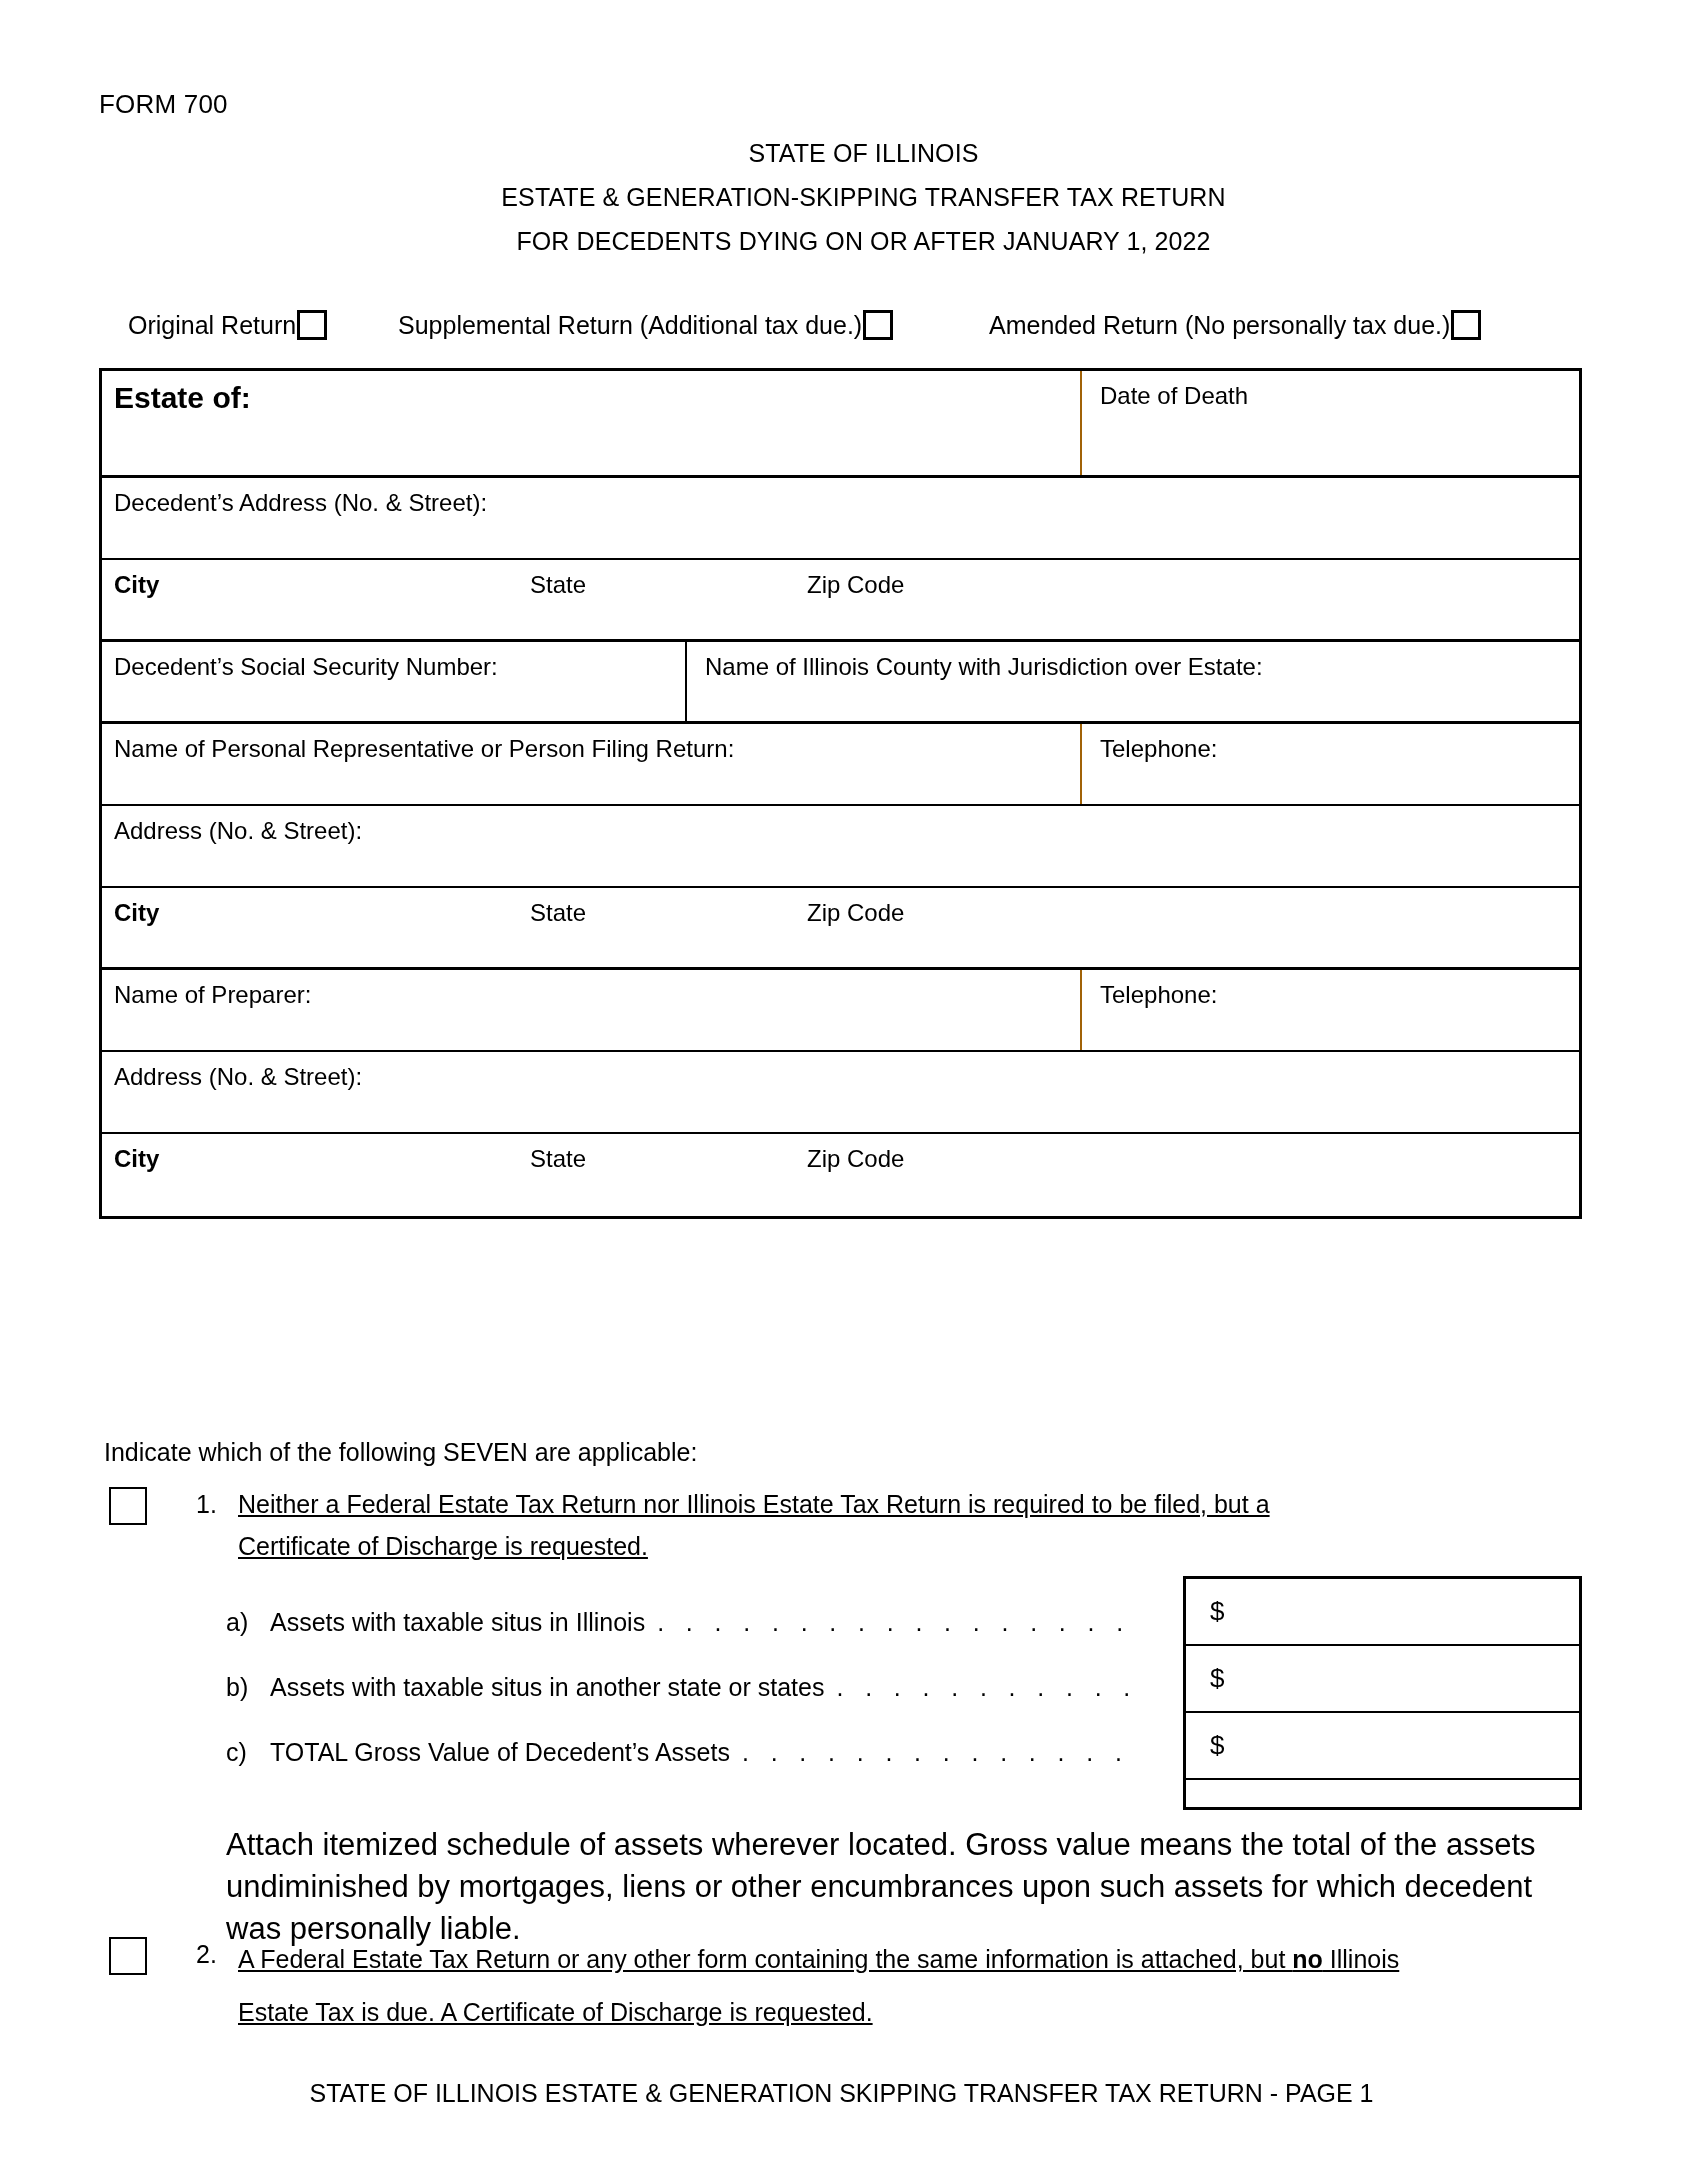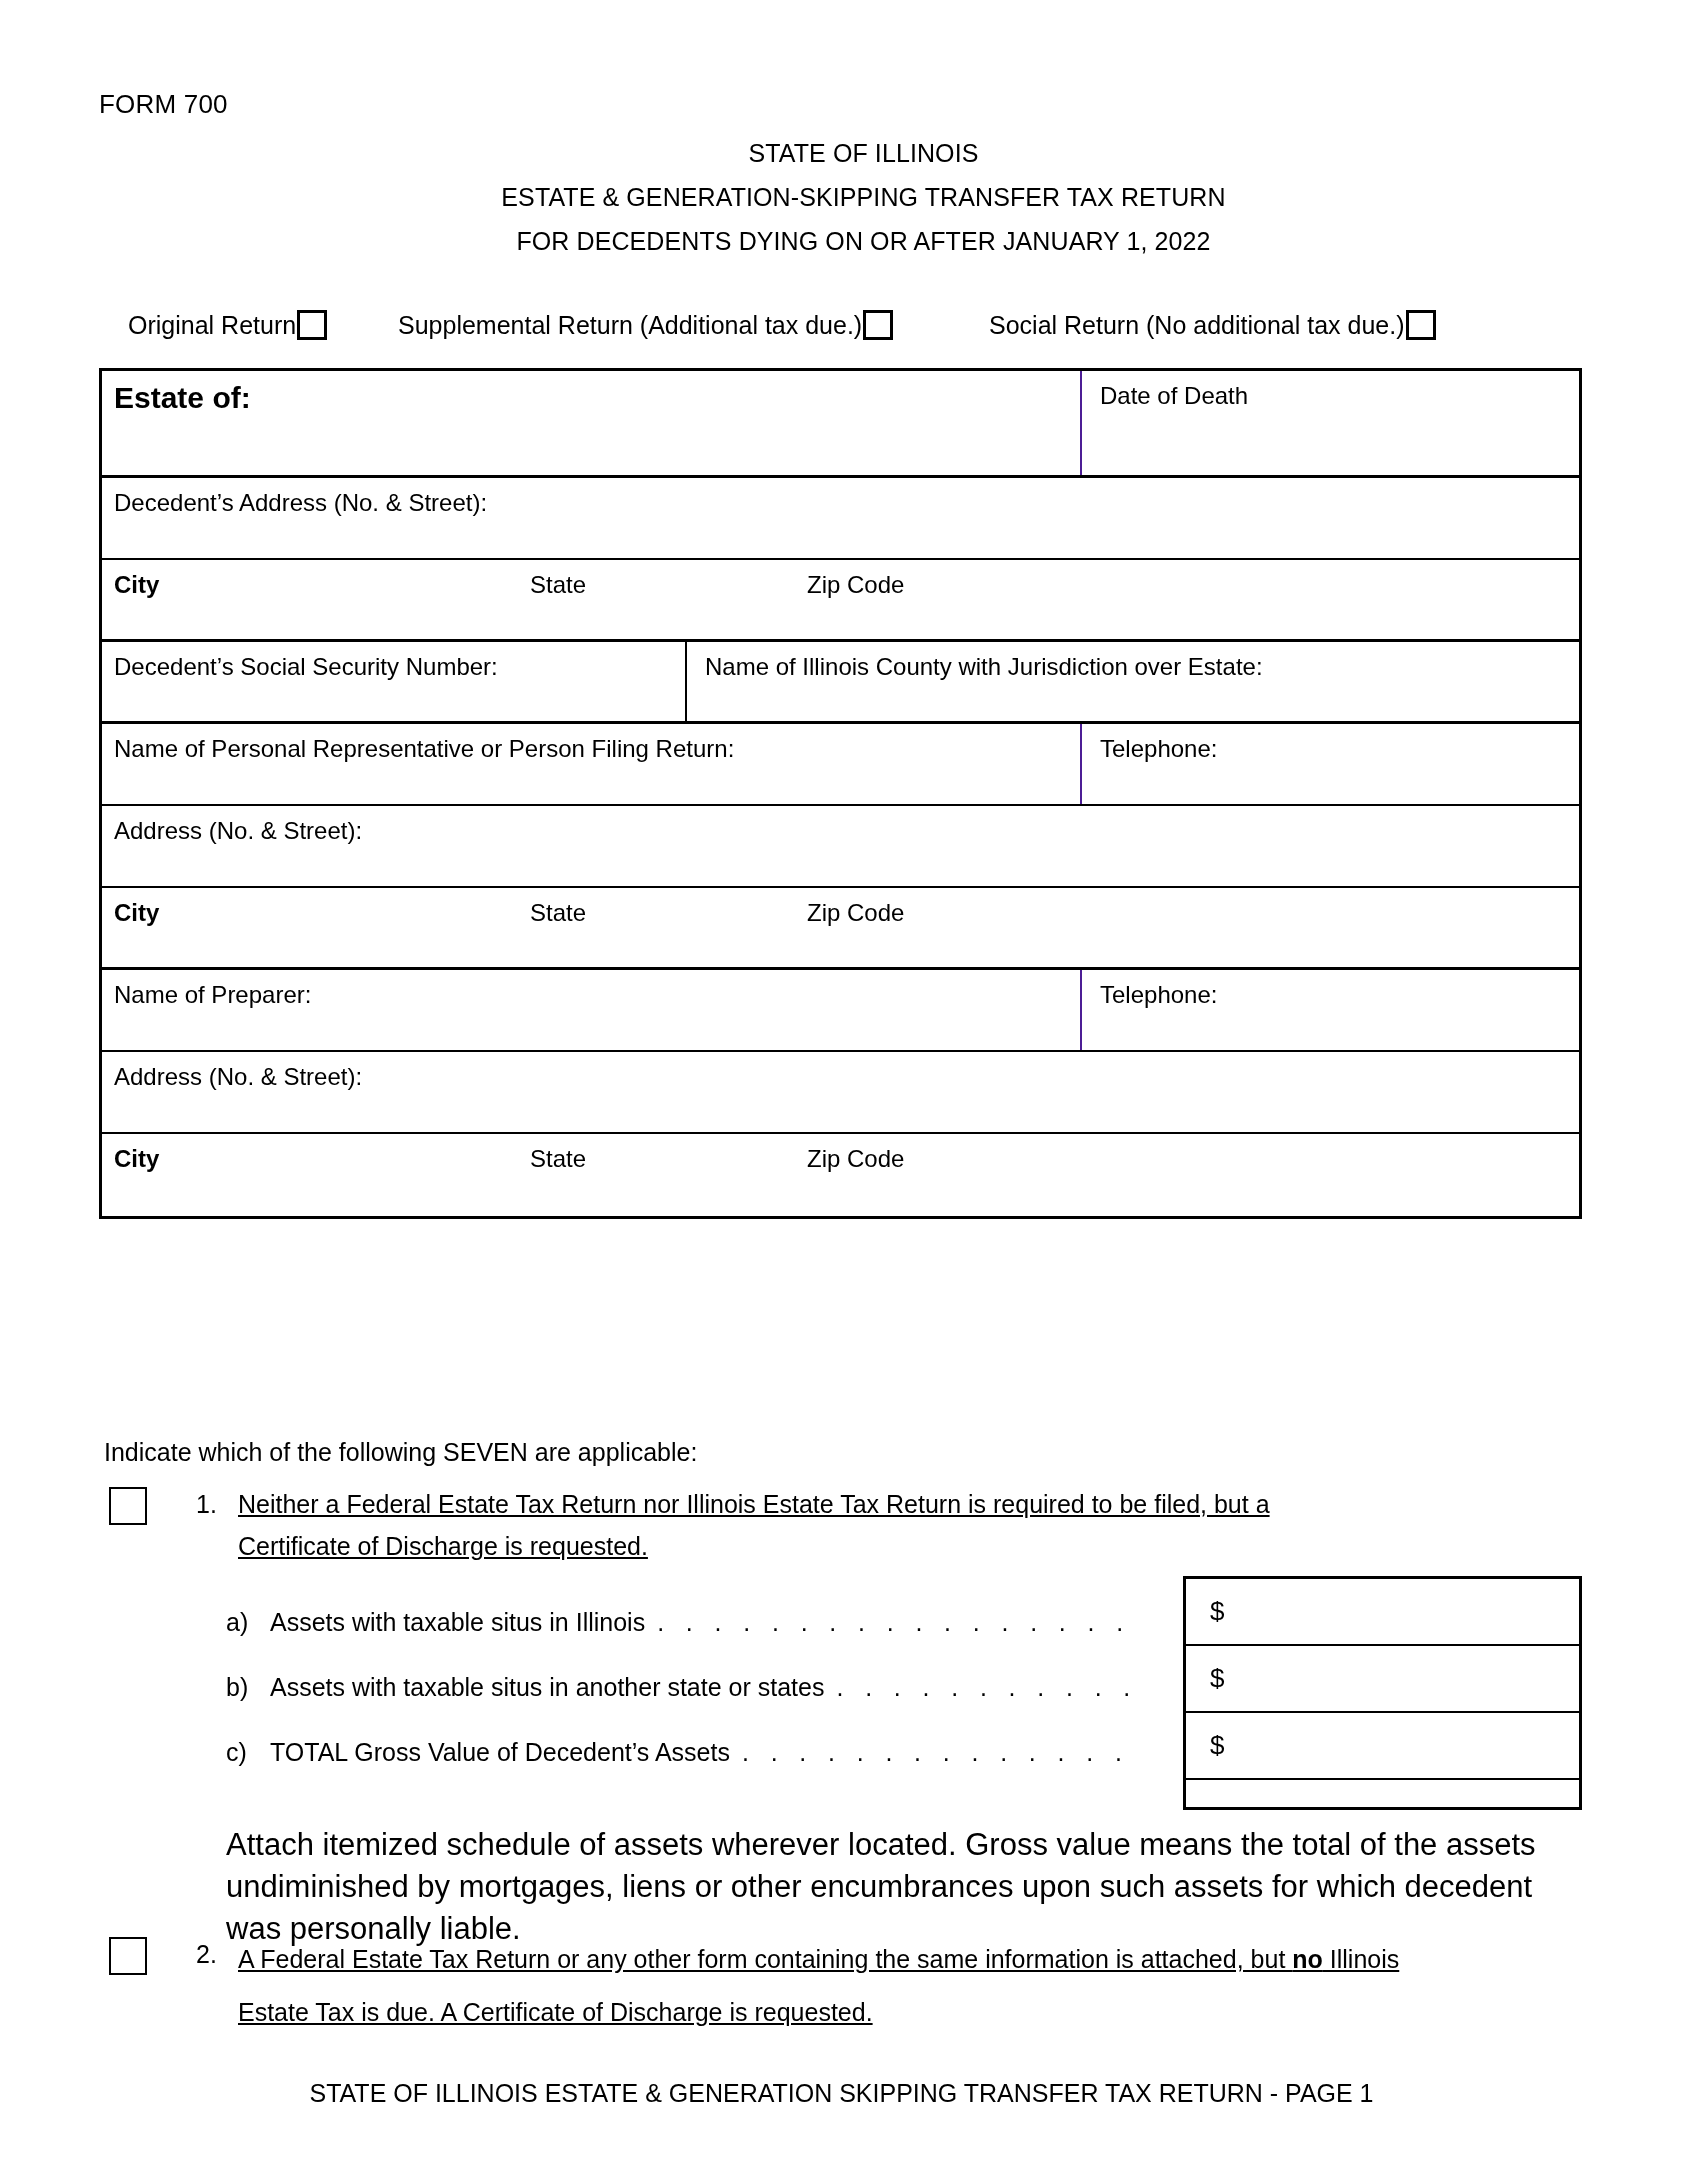--- a/index.html
+++ b/index.html
@@ -113,21 +113,21 @@
     line-height: 30px;
     white-space: nowrap;
   }
   .cell .cl.big {
     font-size: 30px;
     font-weight: bold;
     line-height: 34px;
   }
 
   
-  .c-left-main  { left: 0; right: 497px; border-right: 2px solid #4c1d95; }
+  .c-left-main  { left: 0; right: 497px; border-right: 2px solid #a16207; }
   .c-right-main { left: 986px; right: 0; }
   .c-full       { left: 0; right: 0; }
 
   .c-left-ssn   { left: 0; right: 892px; border-right: 2px solid #000; }
   .c-right-ssn  { left: 591px; right: 0; }
 
   .c-csz-city  { left: 0; font-weight: bold; }
   .c-csz-state { left: 416px; }
   .c-csz-zip   { left: 693px; }
 
@@ -271,21 +271,21 @@
   <div class="return-row">
     <div class="return-opt opt-original">
       <span class="lbl">Original Return</span>
       <span class="cb-heavy"></span>
     </div>
     <div class="return-opt opt-supplemental">
       <span class="lbl">Supplemental Return (Additional tax due.)</span>
       <span class="cb-heavy"></span>
     </div>
     <div class="return-opt opt-amended">
-      <span class="lbl">Social Return (No additional tax due.)</span>
+      <span class="lbl">Amended Return (No personally tax due.)</span>
       <span class="cb-heavy"></span>
     </div>
   </div>
 
   <div class="info-table">
 
     <div class="row r-h1 thick-bottom">
       <div class="cell c-left-main">
         <div class="cl big">Estate of:</div>
       </div>

